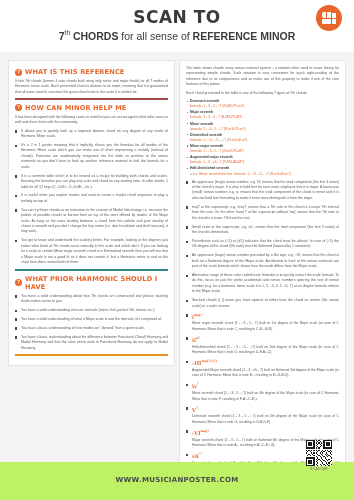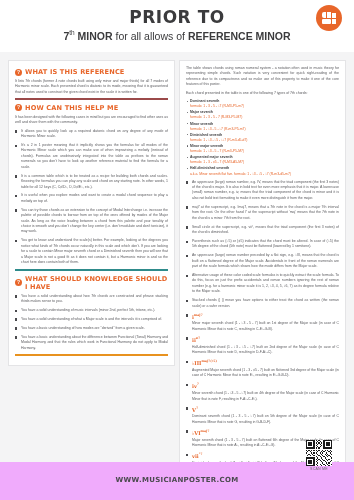--- a/index.html
+++ b/index.html
@@ -123,43 +123,43 @@
 
   
   .chord-sym {
     color: #e8662a; font-weight: bold; font-size: 5px;
     font-family: "DejaVu Serif", serif; display: block; margin-bottom: 0.5px;
   }
   .chord-sym sup { font-size: 3.2px; vertical-align: super; }
   .chord-desc { font-size: 3.4px; line-height: 1.5; color: #5a5a5e; text-align: justify; }
 
   
-  .footer { position: relative; height: 38px; background: #f0abfc; }
+  .footer { position: relative; height: 38px; background: #bef264; }
   .footer-url {
     position: absolute; left: 0; right: 0; top: 14px;
     text-align: center; font-size: 7px; font-weight: bold;
     color: #4a4a4e; letter-spacing: 0.3px;
     font-family: "DejaVu Sans", sans-serif;
   }
   .qr-wrap { position: absolute; right: 22px; top: -22px; text-align: center; }
   .qr { width: 26px; height: 26px; display: block; }
   .scan-me {
     font-size: 3.6px; color: #6a6a6e; margin-top: 1px;
     letter-spacing: 0.2px;
   }
 </style>
 </head>
 <body>
 
 <div class="page">
 
   <div class="header">
-    <div class="header-title">PRIOR TO</div>
+    <div class="header-title">SCAN TO</div>
     <div class="header-sub">
-      <span class="b">7</span><sup>th</sup><span class="b"> MINOR</span><span> for all allows of </span><span class="b">REFERENCE MINOR</span>
+      <span class="b">7</span><sup>th</sup><span class="b"> CHORDS</span><span> for all sense of </span><span class="b">REFERENCE MINOR</span>
     </div>
     <div class="logo">
       <div class="logo-mark">
         <i class="a"></i>
           <i class="b"></i>
           <i class="c"></i>
           <i class="d"></i>
           <i class="e"></i>
       </div>
     </div>
@@ -173,37 +173,37 @@
         <div class="sec-head">
           <span class="qicon">?</span>
           <span class="sec-title">WHAT IS THIS REFERENCE</span>
         </div>
         <p class="para">It lists 7th chords (former 4 note chords built using only minor and major thirds) for all 7 modes of Harmonic minor scale. Each presented chord is diatonic to its mode, meaning that it is guaranteed that all notes used to construct the given chord exist in the scale it is written for.</p>
 
         <div class="divider" style="background:#9b4a4a;"></div>
 
         <div class="sec-head">
           <span class="qicon">?</span>
-          <span class="sec-title">HOW CAN THIS HELP ME</span>
+          <span class="sec-title">HOW CAN MINOR HELP ME</span>
         </div>
         <p class="para">It has been designed with the following cases in mind but you are encouraged to find other uses as well and share them with the community.</p>
         <ul class="bullets">
           <li>It allows you to quickly look up a required diatonic chord on any degree of any mode of Harmonic Minor scale.</li>
           <li>It's a 2 in 1 poster meaning that it implicitly shows you the formulas for all modes of the Harmonic Minor scale which you can make use of when improvising a melody (instead of chords). Formulas are unobtrusively integrated into the table as prefixes to the roman numerals so you don't have to look up another reference material to find the formula for a scale.</li>
           <li>It is a common table which is to be treated as a recipe for building both chords and scales. Knowing the formulas you can play any scale and chord on any starting note. In other words, 1 table for all 12 keys (C, C♯/D♭, D, D♯/E♭, etc.).</li>
           <li>It is useful when you explore modes and want to create a modal chord sequence to play a melody on top of.</li>
           <li>You can try those chords as an extension to the concept of Modal Interchange i.e. increase the palette of possible chords to borrow from on top of the ones offered by modes of the Major scale. As long as the voice leading between a chord from this palette and your tonality of choice is smooth and you don't change the key center (i.e. don't modulate and don't tonicize), it may work.</li>
           <li>You get to know and understand the scale(s) better. For example, looking at the degrees you notice what kinds of 7th chords occur naturally in this scale and which don't. If you are looking for a scale to contain Minor major seventh chord or a Diminished seventh then you will see that a Major scale is not a good fit as it does not contain it, but a Harmonic minor is and so the chart here does contain both of them.</li>
         </ul>
 
         <div class="divider" style="background:#2e8b8b;"></div>
 
         <div class="sec-head">
           <span class="qicon">?</span>
-          <span class="sec-title">WHAT SHOULD KNOWLEDGE SHOULD I HAVE</span>
+          <span class="sec-title">WHAT PRIOR HARMONIC SHOULD I HAVE</span>
         </div>
         <ul class="bullets">
           <li>You have a solid understanding about how 7th chords are constructed and phrase stacking thirds makes sense to you.</li>
           <li>You have a solid understanding of music intervals (minor 2nd, perfect 5th, tritone, etc.).</li>
           <li>You have a solid understanding of what a Major scale is and the intervals it is comprised of.</li>
           <li>You have a basic understanding of how modes are "derived" from a given scale.</li>
           <li>You have a basic understanding about the difference between Functional (Tonal) Harmony and Modal Harmony and that the rules which work in Functional Harmony do not apply to Modal Harmony.</li>
         </ul>
 
         <div class="divider" style="background:#e8921f;"></div>

